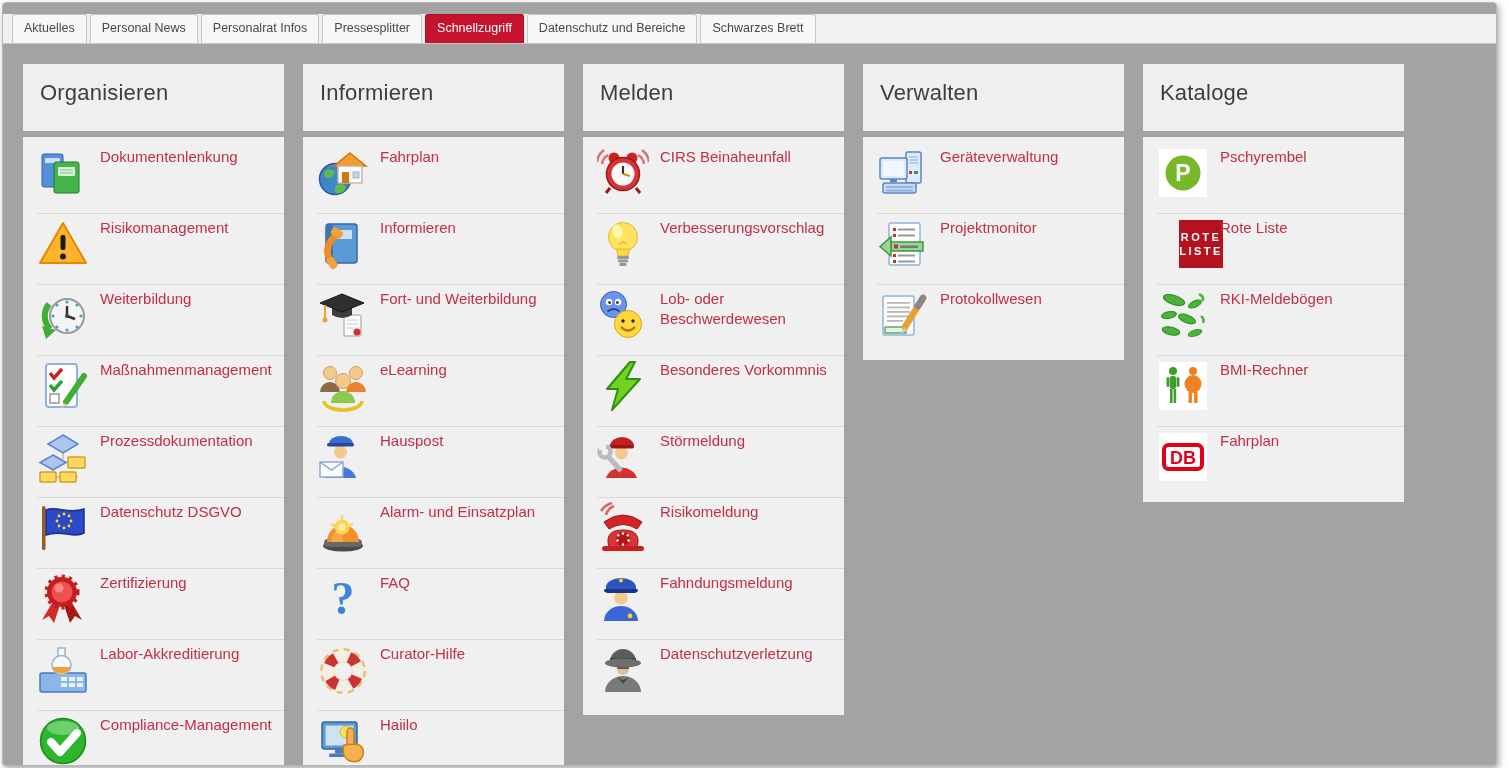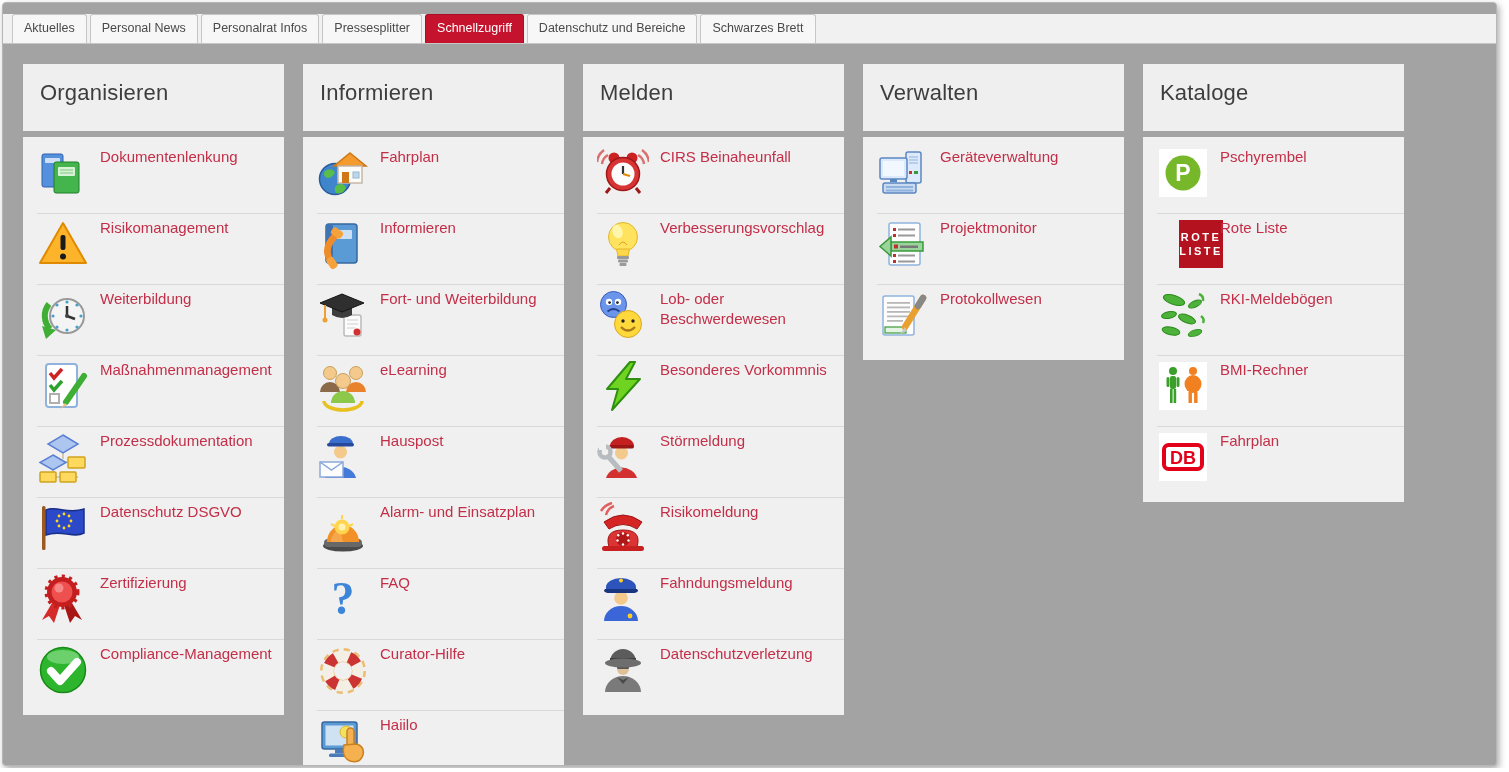--- a/index.html
+++ b/index.html
@@ -158,20 +158,39 @@
               <polygon points="35,30 27,32 33,50 38,43 45,47" fill="#a81616"></polygon>
               <circle cx="25" cy="19" r="15" fill="#c41e1e"></circle>
               <circle cx="25" cy="19" r="15" fill="none" stroke="#c41e1e" stroke-width="5" stroke-dasharray="3 4"></circle>
               <circle cx="25" cy="19" r="10.5" fill="#ee5050"></circle>
               <circle cx="22" cy="15" r="4.5" fill="#f89090" opacity="0.85"></circle>
             </svg>
           </span>
           <span class="label">Zertifizierung</span>
         </div>
 
+        <div class="row">
+          <span class="icon">
+            <svg width="52" height="52" viewBox="0 0 52 52">
+              <rect x="3" y="29" width="46" height="19" rx="2" fill="#8ab6ea" stroke="#4a7ab8" stroke-width="1.5"></rect>
+              <g fill="#e8f2fc">
+                <rect x="24" y="33" width="6" height="4"></rect>
+                  <rect x="32" y="33" width="6" height="4"></rect>
+                  <rect x="40" y="33" width="6" height="4"></rect>
+                <rect x="24" y="39" width="6" height="4"></rect>
+                  <rect x="32" y="39" width="6" height="4"></rect>
+                  <rect x="40" y="39" width="6" height="4"></rect>
+              </g>
+              <rect x="21" y="4" width="7" height="10" fill="#f6fbff" stroke="#9ab4cc" stroke-width="1.5"></rect>
+              <circle cx="24.5" cy="21" r="9.5" fill="#f6fbff" stroke="#9ab4cc" stroke-width="1.5"></circle>
+              <path d="M15.5 23 a9.5 9.5 0 0 0 18 0 z" fill="#f5a02c"></path>
+            </svg>
+          </span>
+          <span class="label">Labor-Akkreditierung</span>
+        </div>
 
         <div class="row">
           <span class="icon">
             <svg width="52" height="52" viewBox="0 0 52 52">
               <circle cx="26" cy="26" r="22.5" fill="#2db52d" stroke="#188a18" stroke-width="1.5"></circle>
               <ellipse cx="26" cy="13" rx="16" ry="7" fill="#a0e8a0" opacity="0.55"></ellipse>
               <path d="M14 27 l9 10 l17 -19" stroke="#fff" stroke-width="8" fill="none" stroke-linecap="round" stroke-linejoin="round"></path>
             </svg>
           </span>
           <span class="label">Compliance-Management</span>

